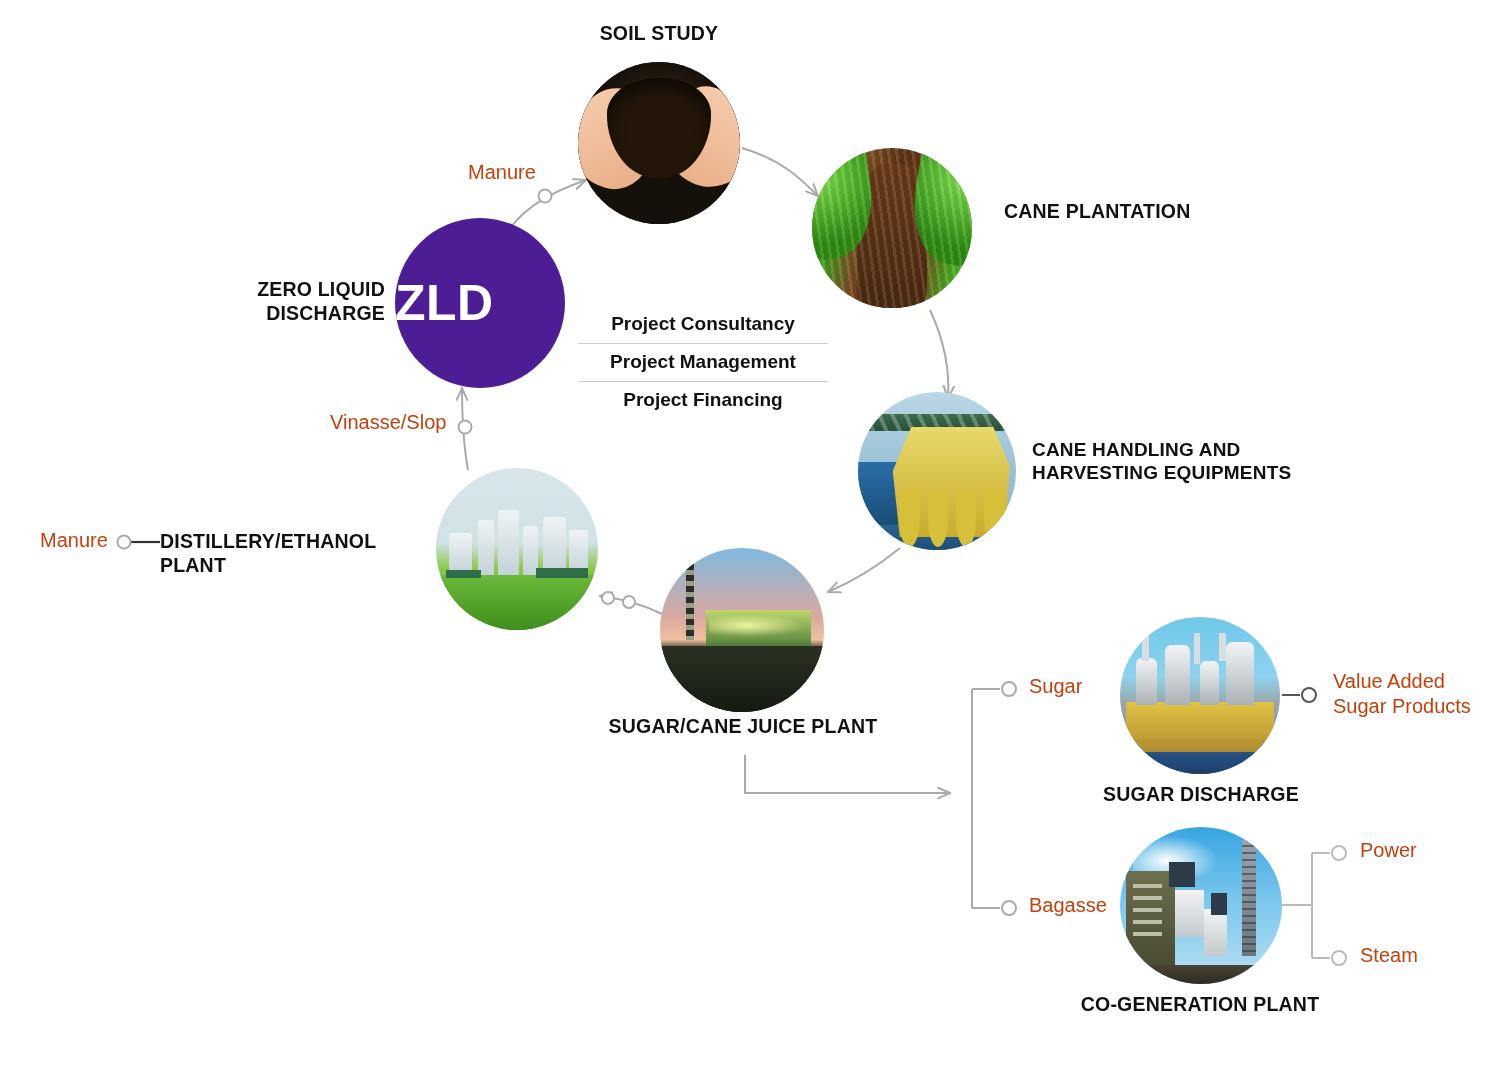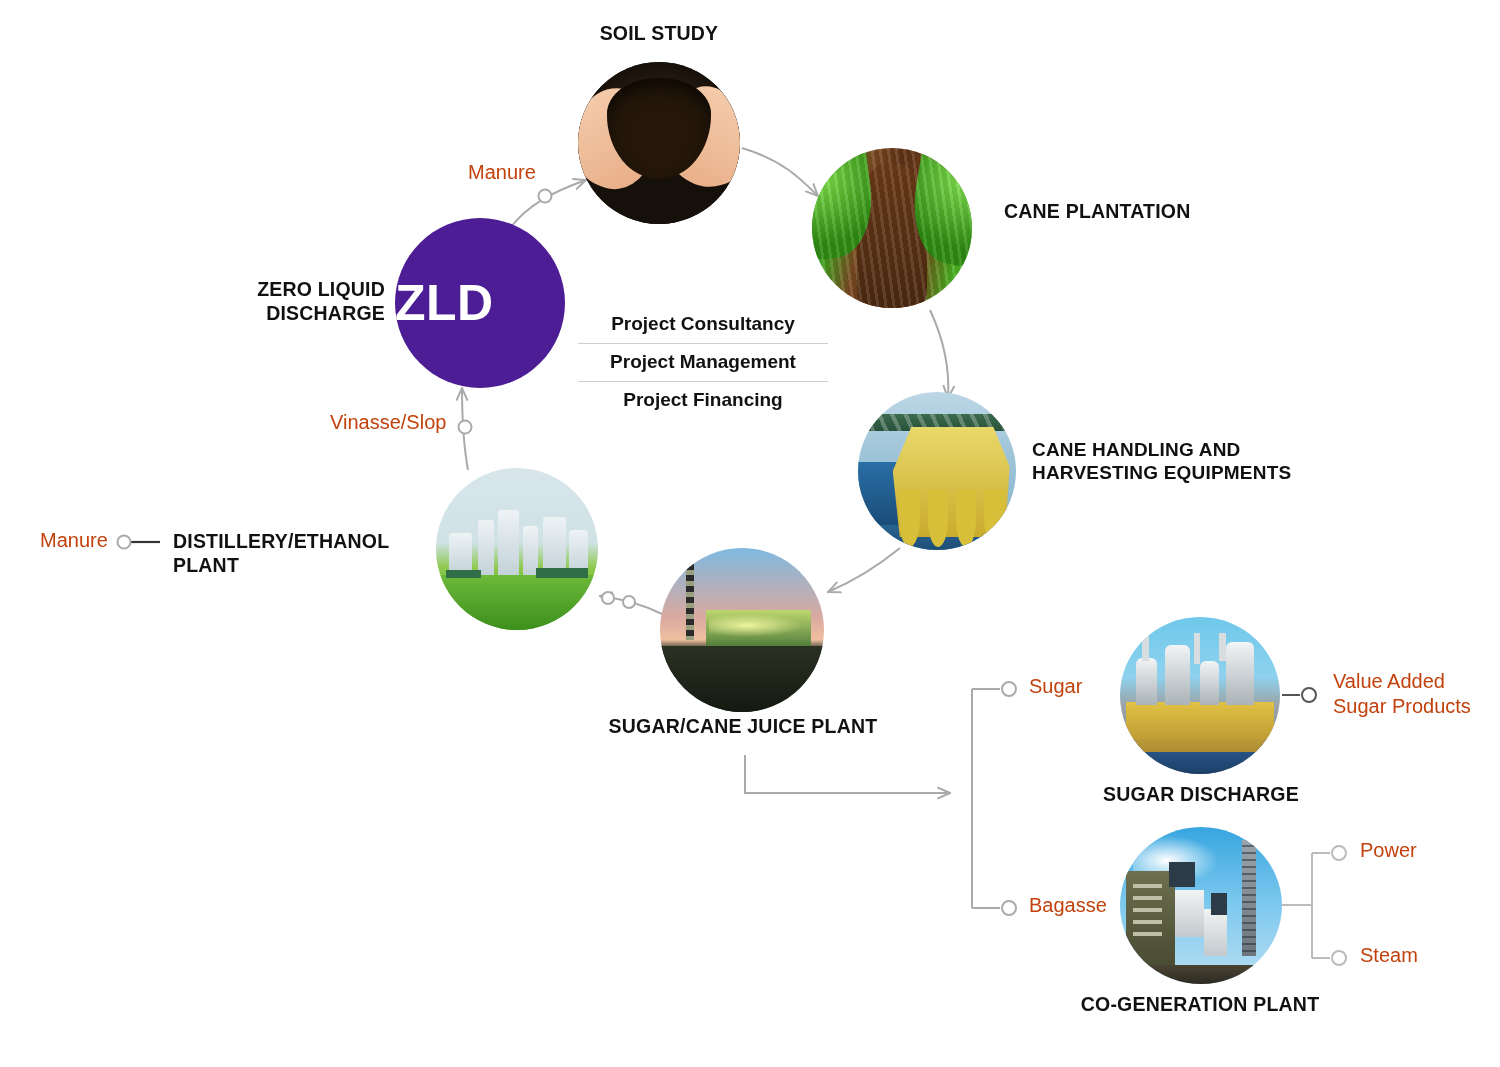--- a/index.html
+++ b/index.html
@@ -222,21 +222,21 @@
       <div class="tank" style="left:8%;width:14%;height:26%;"></div>
       <div class="tank" style="left:26%;width:10%;height:34%;"></div>
       <div class="tank" style="left:38%;width:13%;height:40%;"></div>
       <div class="tank" style="left:54%;width:9%;height:30%;"></div>
       <div class="tank" style="left:66%;width:14%;height:36%;"></div>
       <div class="tank" style="left:82%;width:12%;height:28%;"></div>
       <div class="grn" style="left:6%;bottom:32%;width:22%;height:5%;"></div>
       <div class="grn" style="left:62%;bottom:32%;width:32%;height:6%;"></div>
     </div>
   </div>
-  <div class="lbl" style="left:160px;top:530px;width:280px;margin-left:13px;">DISTILLERY/ETHANOL PLANT</div>
+  <div class="lbl" style="left:160px;top:530px;width:280px;">DISTILLERY/ETHANOL PLANT</div>
 
   <div class="node" style="left:1120px;top:617px;width:160px;height:157px;">
     <div class="img ph-refinery">
       <div class="blue"></div>
         <div class="yellow"></div>
       <div class="silo" style="left:10%;bottom:44%;width:13%;height:30%;"></div>
       <div class="silo" style="left:28%;bottom:44%;width:16%;height:38%;"></div>
       <div class="silo" style="left:50%;bottom:44%;width:12%;height:28%;"></div>
       <div class="silo" style="left:66%;bottom:44%;width:18%;height:40%;"></div>
       <div class="pipe" style="left:14%;bottom:72%;width:4%;height:18%;"></div>

